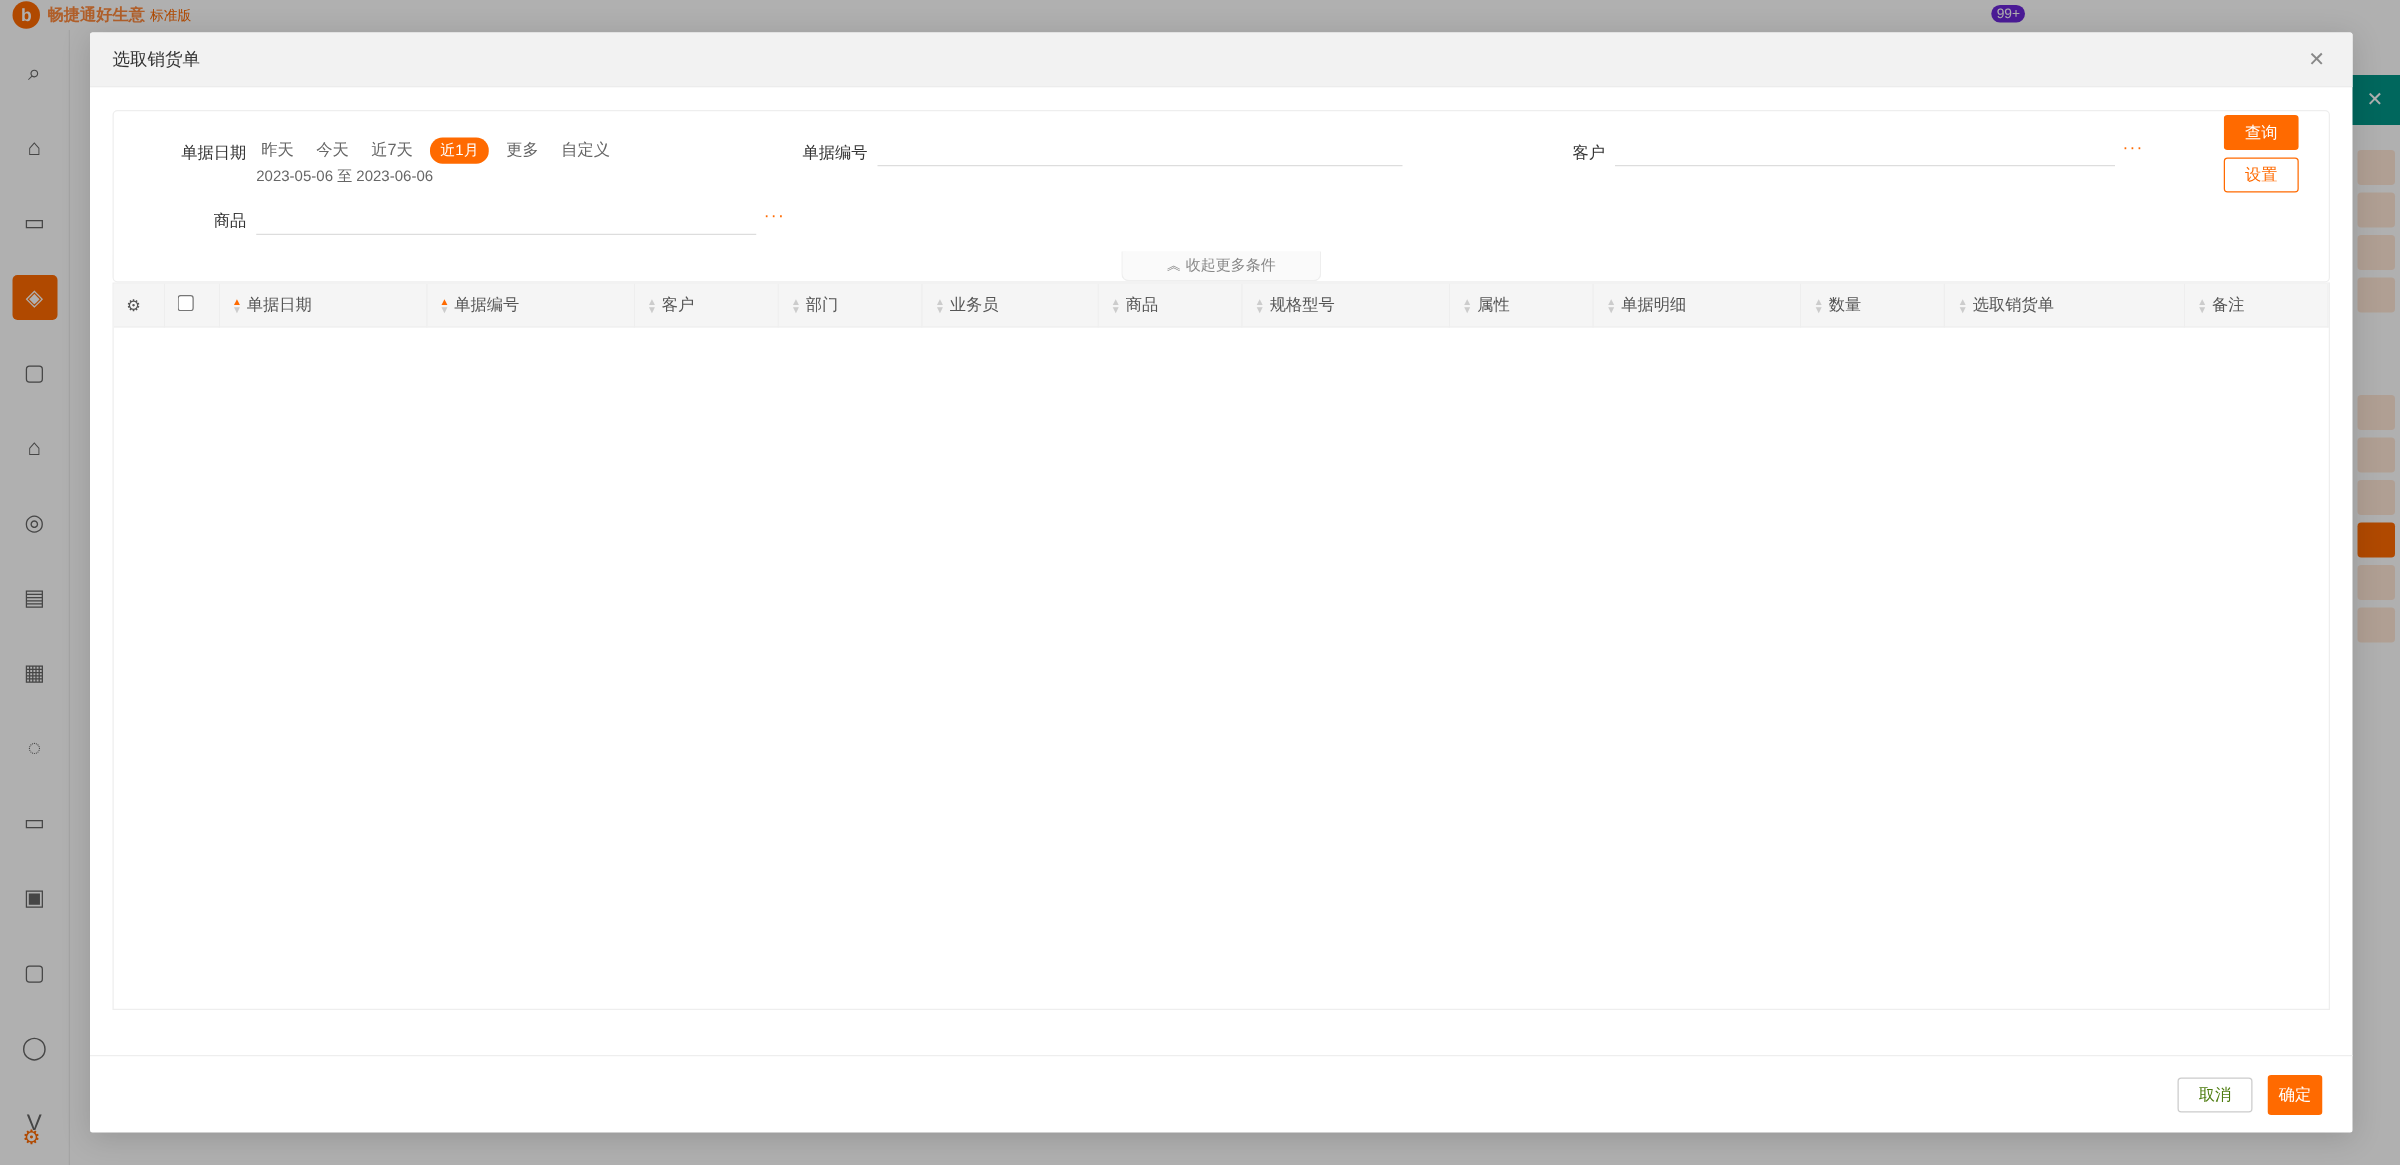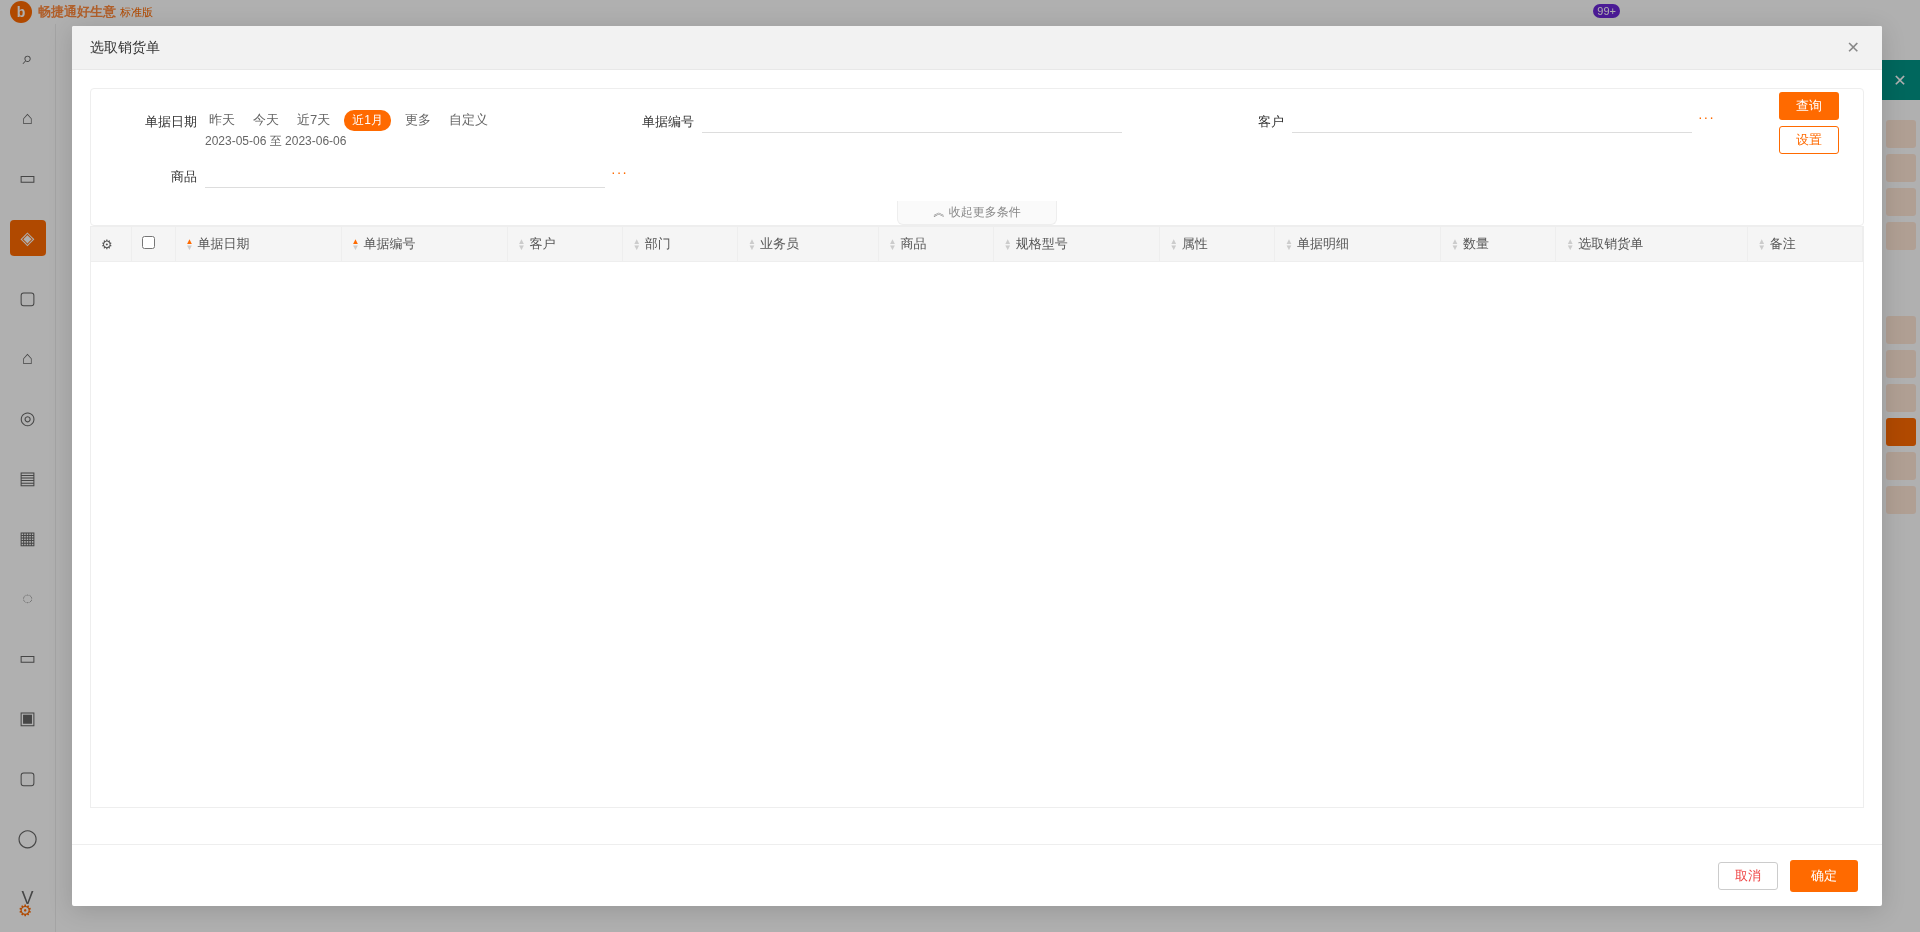--- a/index.html
+++ b/index.html
@@ -37,21 +37,21 @@
 .date-opt { color:#666; cursor:pointer; padding:2px 4px; }
 .date-opt.active { background:#ff6a00; color:#fff; border-radius:10px; padding:2px 8px; font-size:12px;}
 .date-range { font-size:12px; color:#666; margin-top:2px; }
 .underline-input { border:none; border-bottom:1px solid #ddd; width:420px; font-size:13px; padding:4px 0; outline:none; background:transparent;}
 .underline-input.short { width:400px; }
 .more-dots { color:#ff6a00; font-size:14px; cursor:pointer; margin-left:6px; letter-spacing:1px;}
 .filter-actions { position:absolute; right:24px; top:3px; display:flex; flex-direction:column; gap:6px; }
 .btn { font-size:13px; padding:4px 16px; border-radius:3px; cursor:pointer; border:1px solid transparent; }
 .btn-primary { background:#ff6a00; color:#fff; }
 .btn-outline { background:#fff; color:#ff6a00; border-color:#ff6a00; }
-.btn-default { background:#fff; color:#ef4444; border-color:#ccc; }
+.btn-default { background:#fff; color:#4d7c0f; border-color:#ccc; }
 .collapse-bar { text-align:center; margin:-1px auto 0; width:160px; background:#fafafa; border:1px solid #eee; border-top:none; border-radius:0 0 6px 6px; font-size:12px; color:#888; padding:3px 0; cursor:pointer;}
 
 
 .detail-header { display:flex; align-items:center; justify-content:space-between; margin:18px 0 8px; font-size:13px;}
 .detail-left { display:flex; align-items:center; gap:14px;}
 .detail-title { font-weight:600; color:#333; }
 .sel-count { color:#333; }
 .sel-count b { font-weight:600; }
 .total-count { color:#aaa; }
 .include-check { display:flex; align-items:center; gap:4px; color:#555; font-size:13px;}
@@ -243,15 +243,15 @@
     </div>
 
   </div>
 
   <div class="hscroll">
       <div class="hscroll-inner"></div>
     </div>
 
   <div class="modal-footer">
     <button class="btn btn-default">取消</button>
-    <button class="btn btn-primary" style="padding:6px 20px">确定</button>
+    <button class="btn btn-primary" style="padding:6px 8px">确定</button>
   </div>
 </div>
 
 </body></html>

